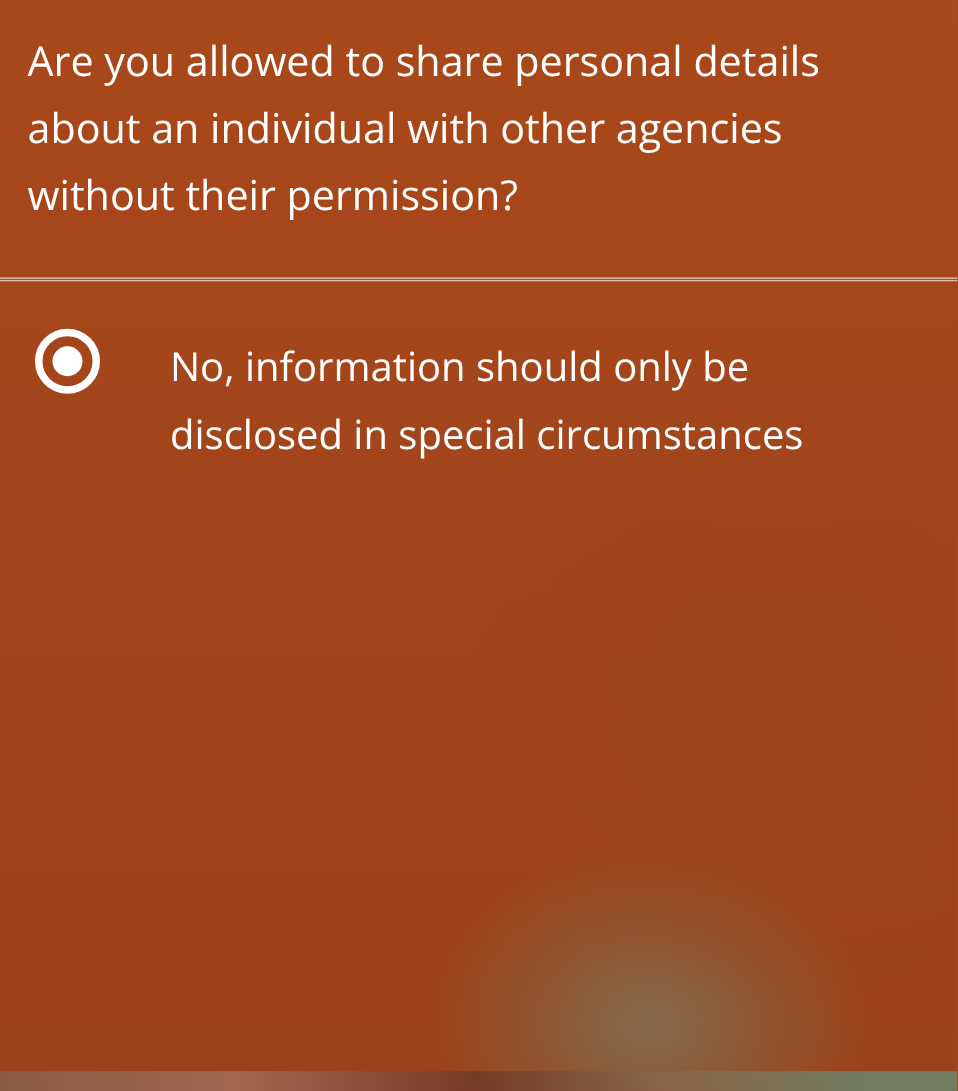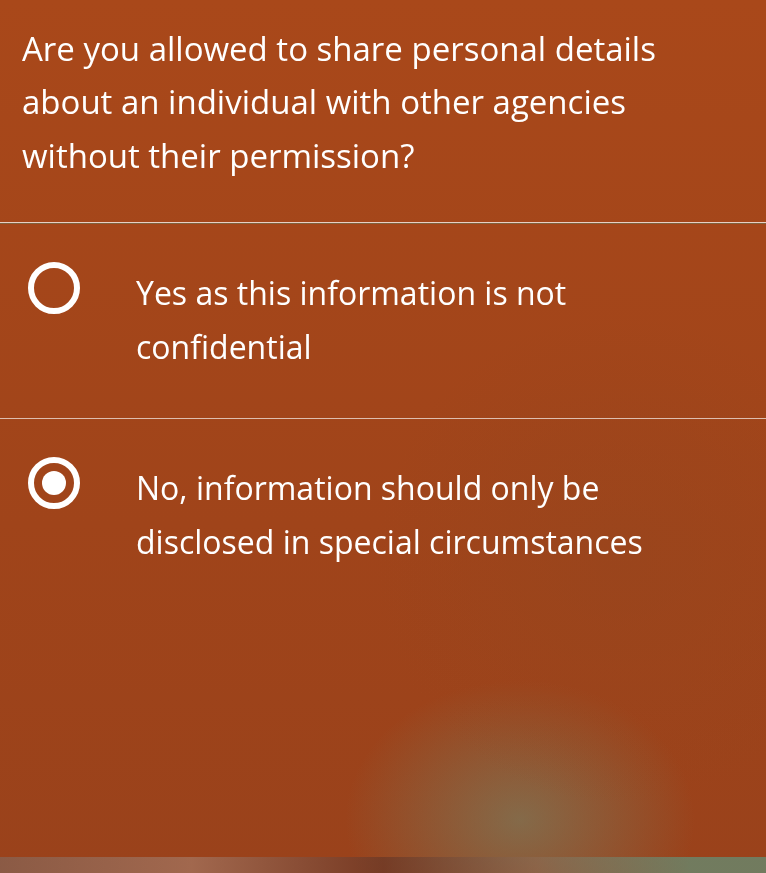--- a/index.html
+++ b/index.html
@@ -124,28 +124,20 @@
 <div class="bg-overlay"></div>
 
 <div class="content">
 
   <div class="question-block">
     <p class="question-text">Are you allowed to share personal details about an individual with other agencies without their permission?</p>
   </div>
 
   <div class="divider-top"></div>
 
-  <div class="option-row">
-    <div class="radio-wrap">
-      <div class="radio-outer">
-        
-      </div>
-    </div>
-    <div class="option-text">Yes as this information is not confidential</div>
-  </div>
 
   <div class="divider"></div>
 
   <div class="option-row">
     <div class="radio-wrap">
       <div class="radio-outer radio-selected">
         <div class="radio-inner"></div>
       </div>
     </div>
     <div class="option-text">No, information should only be disclosed in special circumstances</div>

